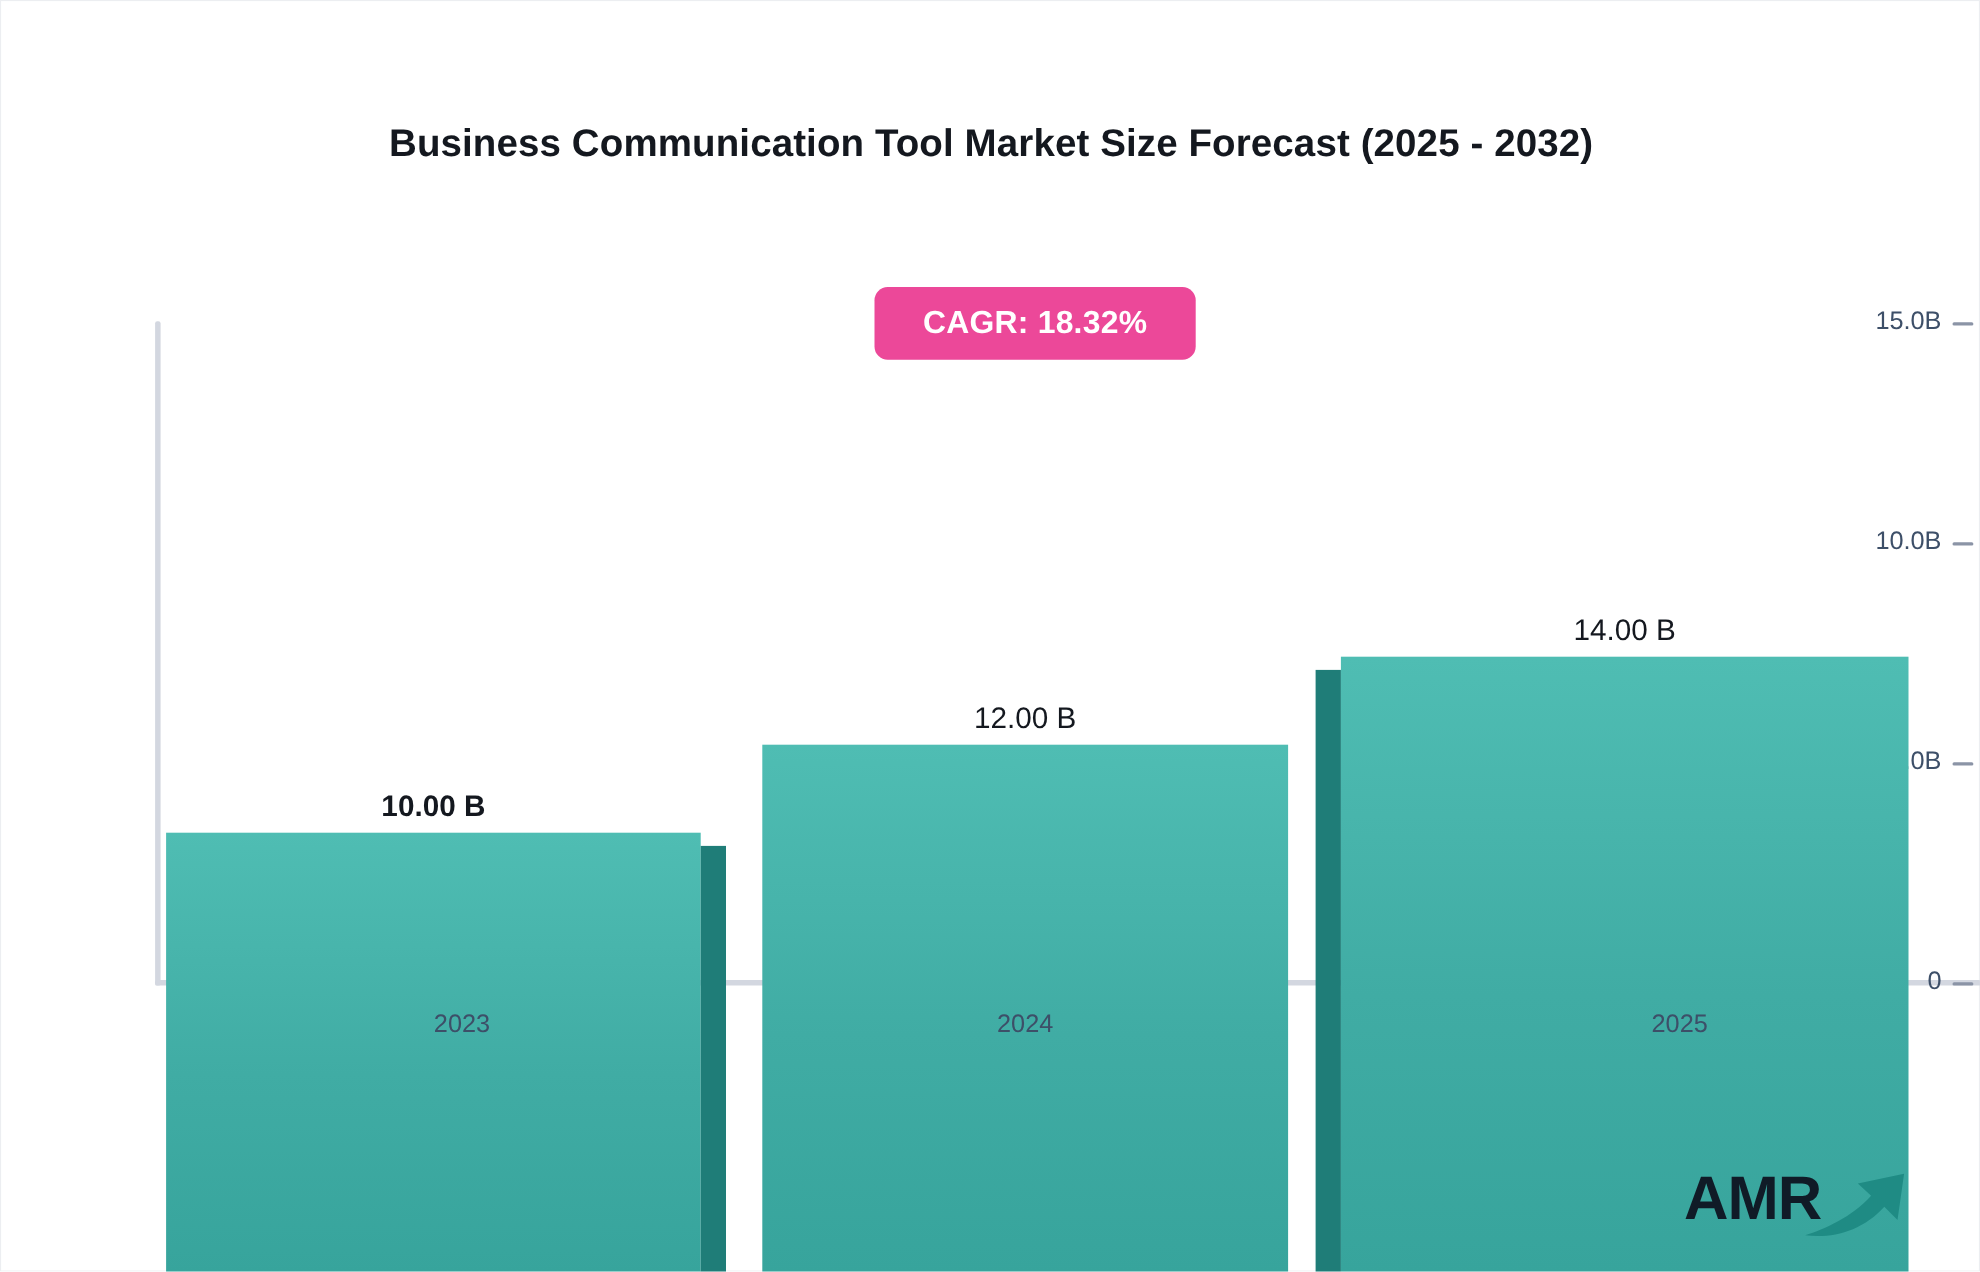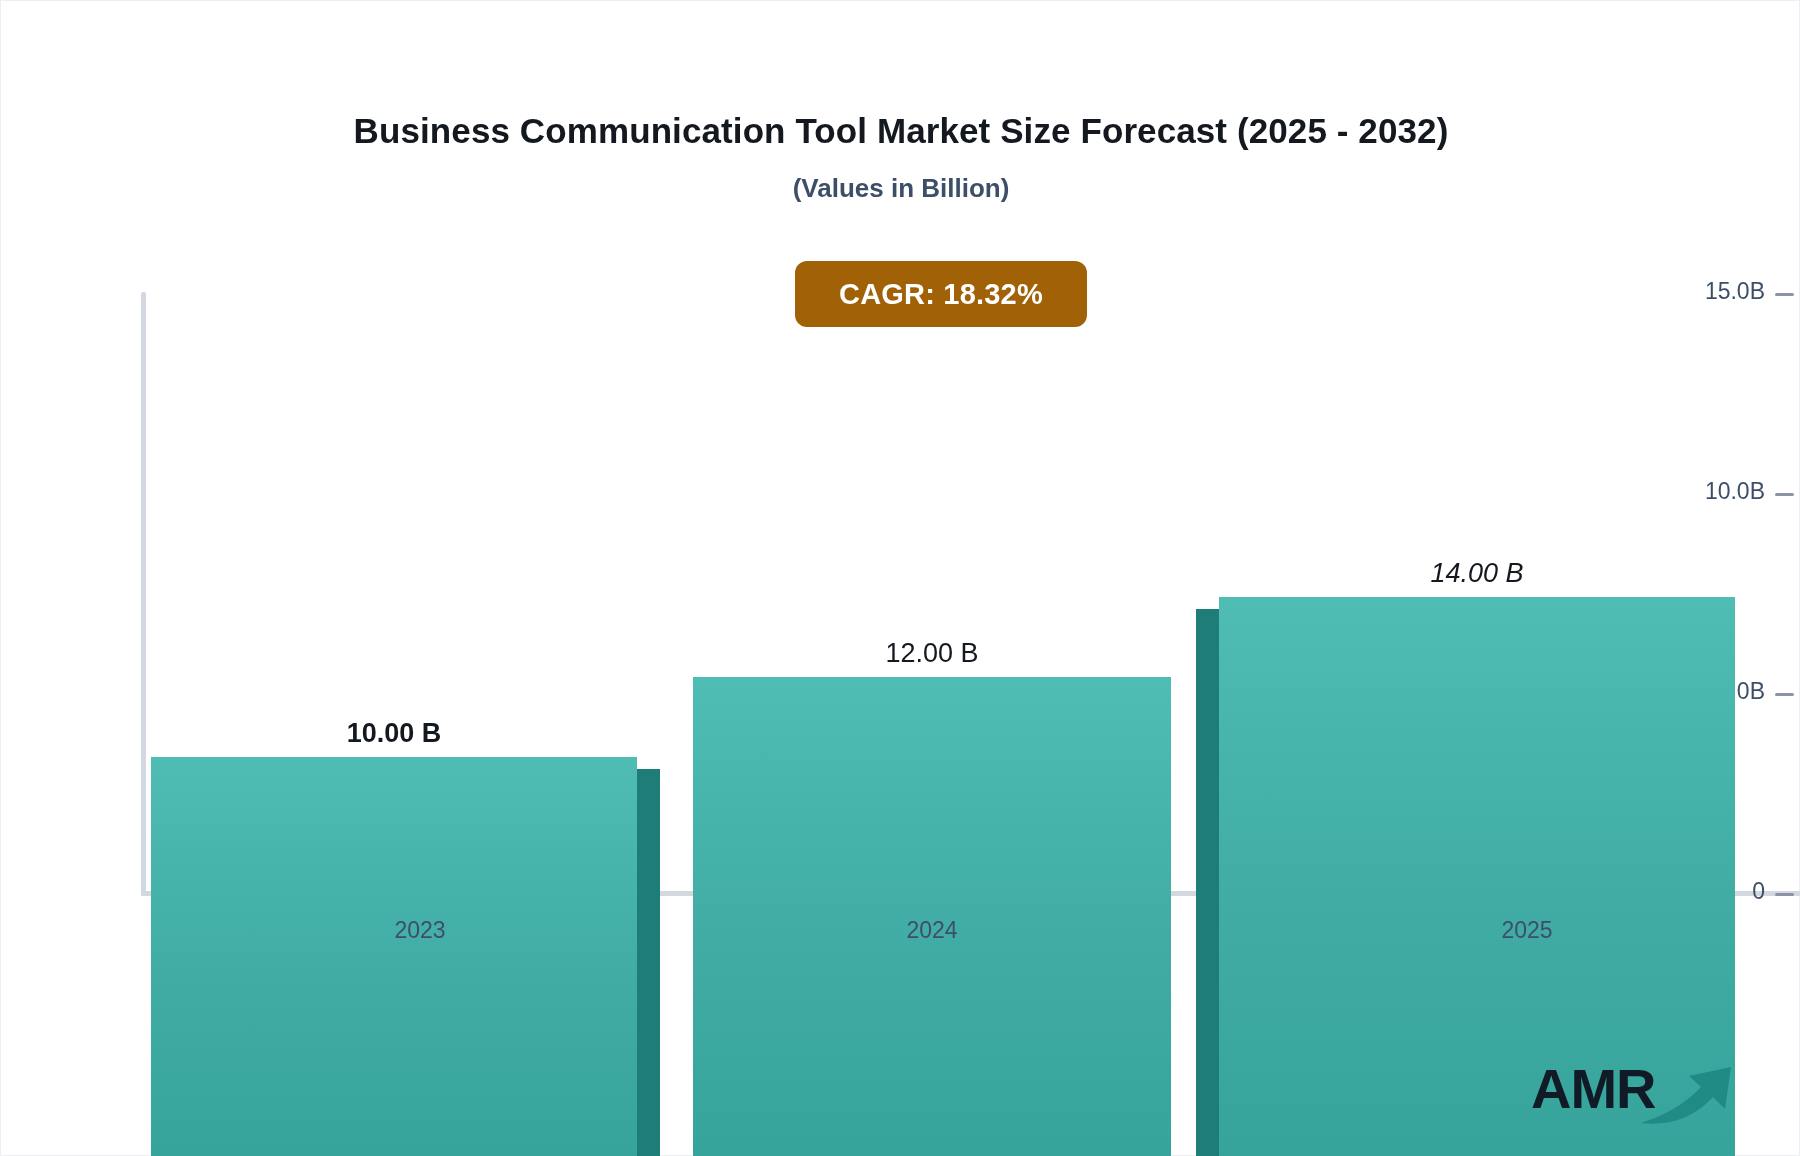--- a/index.html
+++ b/index.html
@@ -47,21 +47,21 @@
     white-space: nowrap;
   }
 
   
   .cagr-badge {
     position: absolute;
     left: 794px;
     top: 260px;
     width: 292px;
     height: 66px;
-    background: #a16207;
+    background: #ec4899;
     border-radius: 12px;
     display: flex;
     align-items: center;
     justify-content: center;
     color: #ffffff;
     font-size: 29px;
     font-weight: bold;
     letter-spacing: 0.2px;
     white-space: nowrap;
     z-index: 6;
@@ -185,21 +185,20 @@
     left: 108px;
     top: 8px;
   }
 </style>
 </head>
 <body>
 
 <div id="root">
 
   <div class="title">Business Communication Tool Market Size Forecast (2025 - 2032)</div>
-  <div class="subtitle">(Values in Billion)</div>
 
   <div class="cagr-badge">
     <span>CAGR: 18.32%</span>
   </div>
 
   <div class="plot">
 
     <div class="y-spine"></div>
     <div class="x-spine"></div>
 
@@ -224,21 +223,21 @@
       <div class="bar-front" style="height:400px;"></div>
       <div class="bar-side right" style="height:388px;"></div>
       <div class="bar-label" style="bottom:408px;font-weight:bold;">10.00 B</div>
     </div>
 
     <div class="bar-group" style="left:692px; width:478px; height:893px;">
       <div class="bar-front" style="height:480px;"></div>
       <div class="bar-label" style="bottom:488px;">12.00 B</div>
     </div>
 
-    <div class="bar-group" style="left:1218px; width:516px; height:893px;font-style:italic;">
+    <div class="bar-group" style="left:1218px; width:516px; height:893px;">
       <div class="bar-front" style="height:560px;"></div>
       <div class="bar-side left" style="height:548px;"></div>
       <div class="bar-label" style="bottom:568px;">14.00 B</div>
     </div>
 
     <div class="cat-label" style="left:150px; width:538px;">2023</div>
     <div class="cat-label" style="left:692px; width:478px;">2024</div>
     <div class="cat-label" style="left:1218px; width:616px;">2025</div>
 
   </div>

